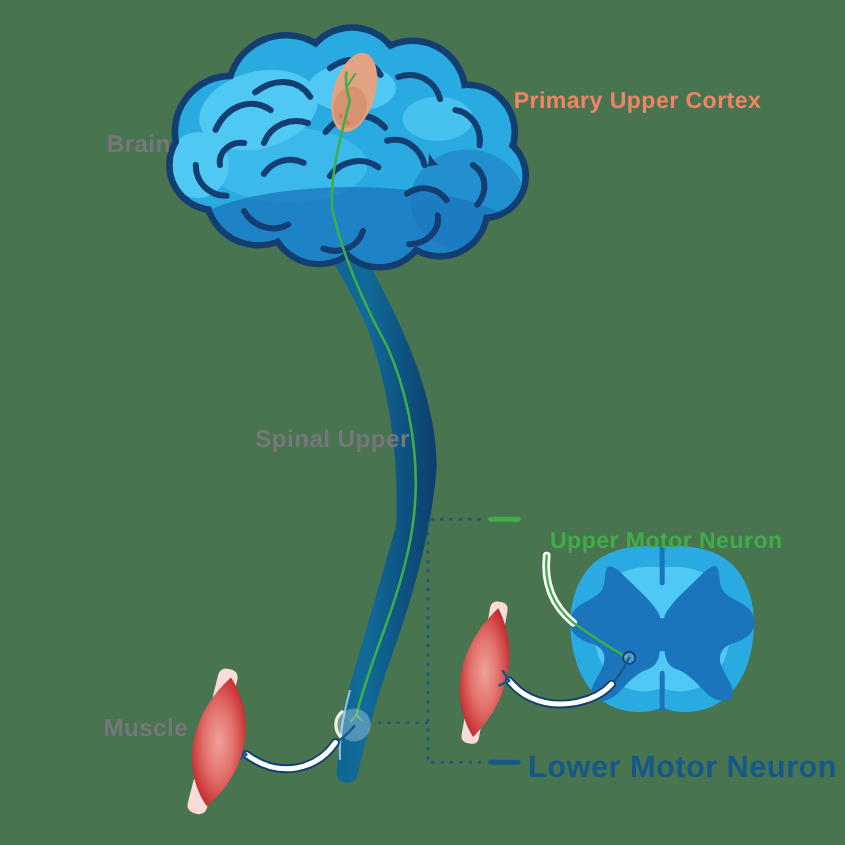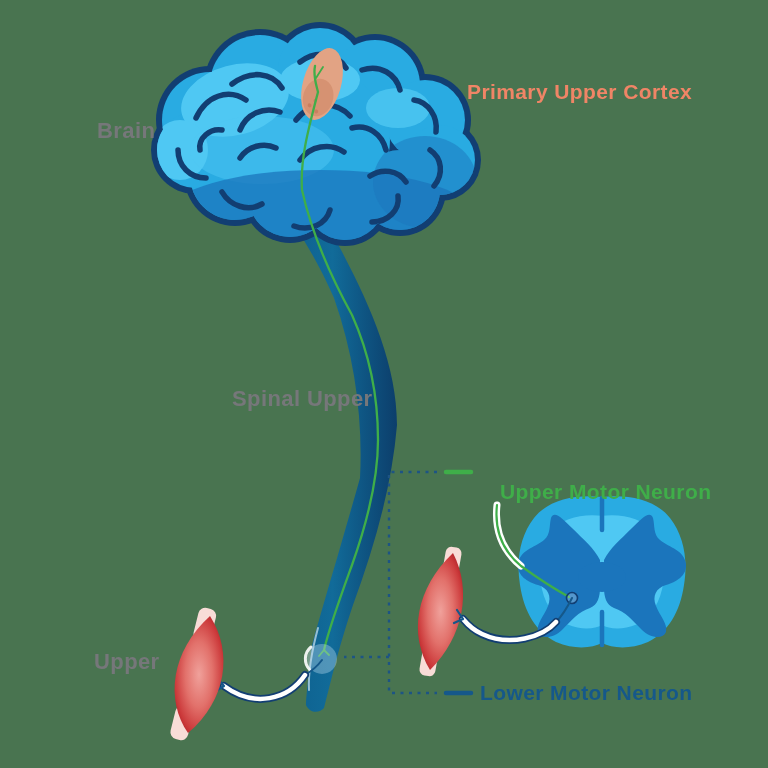--- a/index.html
+++ b/index.html
@@ -3,21 +3,21 @@
 <meta charset="utf-8">
 <style>
   html,body{margin:0;padding:0;width:768px;height:768px;overflow:hidden;}
   body{background:var(--background,#497450);font-family:"Liberation Sans",sans-serif;}
   .stage{position:relative;width:768px;height:768px;}
   svg{position:absolute;left:0;top:0;}
   .lbl{position:absolute;white-space:nowrap;font-weight:bold;letter-spacing:.4px;}
   .lbl-gray{color:var(--label-gray,#76777A);font-size:22px;}
   .lbl-salmon{color:var(--label-salmon,#F08566);font-size:21px;}
   .lbl-green{color:var(--umn-green,#3FAE49);font-size:21px;}
-  .lbl-navy{color:var(--lmn-navy,#15588A);font-size:21px;}
+  .lbl-navy{color:var(--lmn-navy,#15588A);font-size:28px;}
   .f-brainfill{fill:var(--brain-fill,#29ABE2);}
   .f-brainlight{fill:var(--brain-light,#4FC8F3);}
   .f-braindark{fill:var(--brain-dark,#1B75BC);}
   .f-outline{fill:var(--brain-outline,#123E72);}
   .s-outline{stroke:var(--brain-outline,#123E72);fill:none;stroke-linecap:round;}
   .s-green{stroke:var(--umn-green,#3FAE49);fill:none;stroke-linecap:round;}
   .s-navy{stroke:var(--lmn-navy,#15588A);fill:none;stroke-linecap:round;}
   .s-dot{stroke:var(--leader-dotted,#1D5484);fill:none;stroke-width:2.4;stroke-dasharray:3 5.5;}
 </style>
 </head>
@@ -200,17 +200,17 @@
     <path class="s-dot" d="M437,472 H389 V693 H437"></path>
     <path class="s-dot" d="M389,657 H344"></path>
     <path class="s-green" stroke-width="4.5" d="M446,472 H471"></path>
     <path class="s-navy" stroke-width="4.5" d="M446,693 H471"></path>
   </g>
 </svg>
 
 <div class="lbl lbl-gray" style="left:97px;top:118px;">Brain</div>
 <div class="lbl lbl-salmon" style="left:467px;top:80px;">Primary Upper Cortex</div>
 <div class="lbl lbl-gray" style="left:232px;top:386px;">Spinal Upper</div>
-<div class="lbl lbl-gray" style="left:94px;top:649px;">Upper</div>
+<div class="lbl lbl-gray" style="left:94px;top:649px;">Muscle</div>
 <div class="lbl lbl-green" style="left:500px;top:460px;margin-top:20px;">Upper Motor Neuron</div>
 <div class="lbl lbl-navy" style="left:480px;top:681px;">Lower Motor Neuron</div>
 
 </div>
 
 </body></html>

